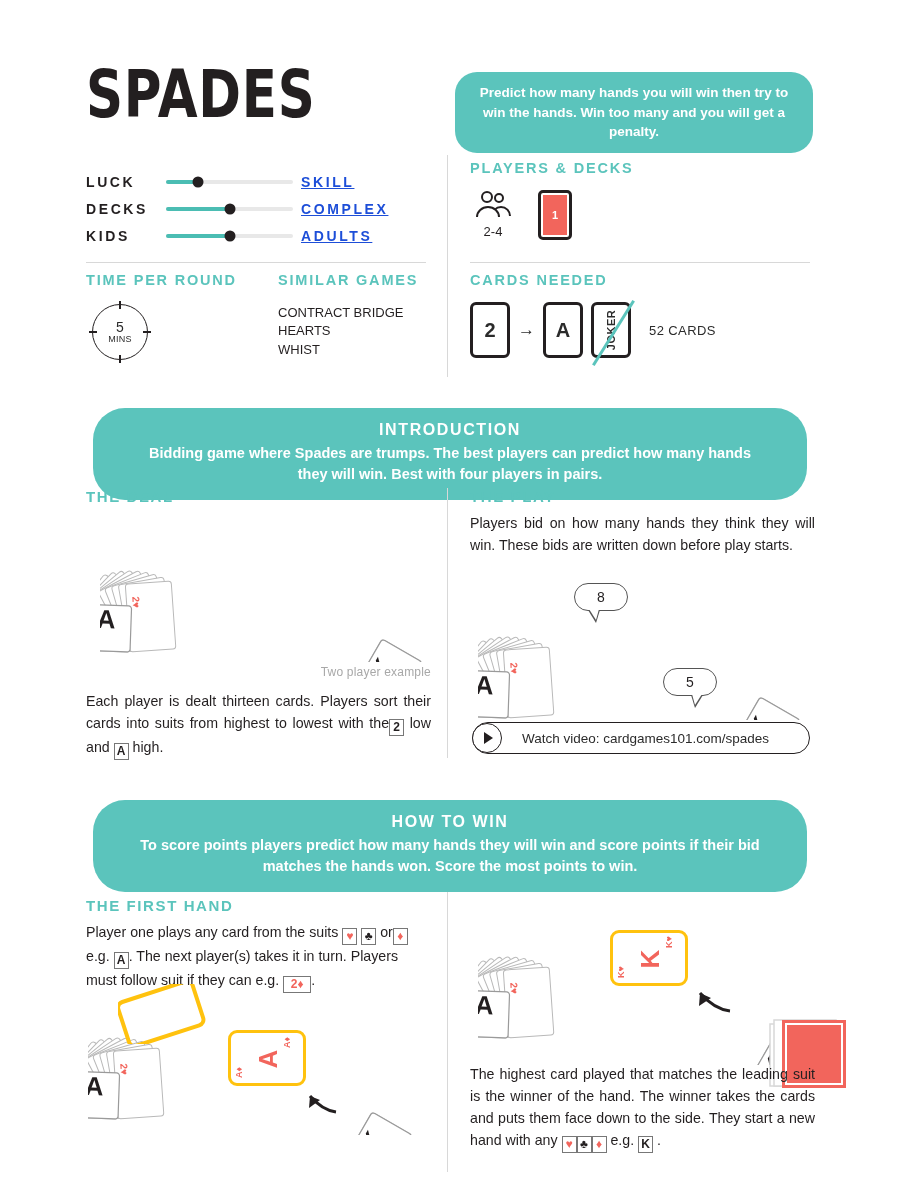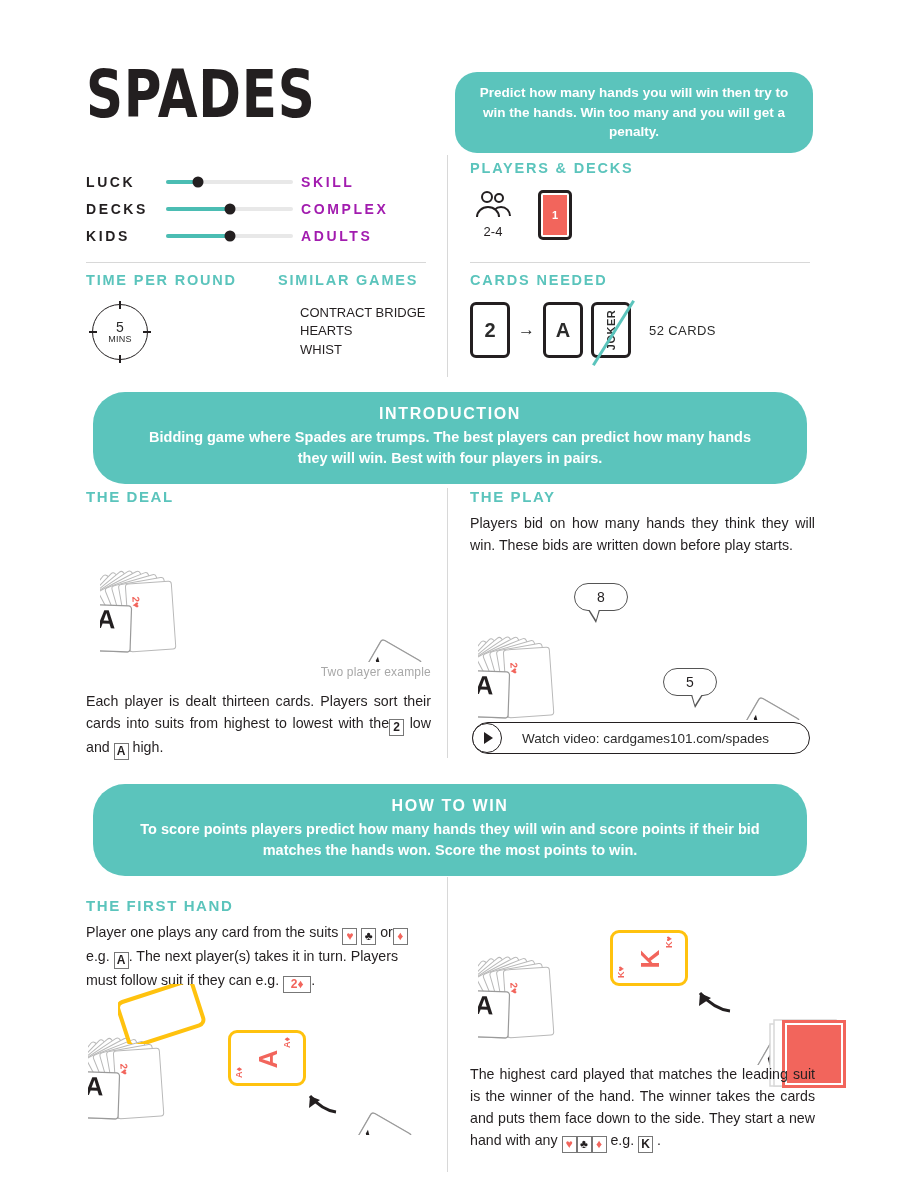--- a/index.html
+++ b/index.html
@@ -47,21 +47,21 @@
     position: absolute; left: 0; top: 0; height: 4px;
     background: #4bbdb3; border-radius: 2px;
   }
   .slider-knob {
     position: absolute; top: 50%; width: 11px; height: 11px;
     background: #231f20; border-radius: 50%;
     transform: translate(-50%, -50%);
   }
   .slider-right {
     width: 125px; text-align: left; font-size: 14px;
-    font-weight: 700; letter-spacing: 2.6px; color: #a21caf;
+    font-weight: 700; letter-spacing: 2.6px; color: #1d4ed8; text-decoration: underline;
   }
 
   
   .vdiv {
     position: absolute; left: 447px; top: 155px;
     width: 1px; height: 222px; background: #d8d8d8;
   }
   .hdiv-left {
     position: absolute; left: 86px; top: 262px;
     width: 340px; height: 1px; background: #d8d8d8;
@@ -103,21 +103,21 @@
   .clock .tick { position: absolute; background: #231f20; }
   .clock .t-top { width: 1.6px; height: 8px; top: -4px; left: 50%; margin-left: -0.8px; }
   .clock .t-bot { width: 1.6px; height: 8px; bottom: -4px; left: 50%; margin-left: -0.8px; }
   .clock .t-left { height: 1.6px; width: 8px; left: -4px; top: 50%; margin-top: -0.8px; }
   .clock .t-right { height: 1.6px; width: 8px; right: -4px; top: 50%; margin-top: -0.8px; }
   .clock-num { font-size: 14px; line-height: 1.05; }
   .clock-unit { font-size: 9px; letter-spacing: .3px; }
 
   
   .similar { position: absolute; left: 278px; top: 272px; width: 160px; }
-  .similar ul { list-style: none; margin-top: 16px; margin-left: 22px; }
+  .similar ul { list-style: none; margin-top: 16px; }
   .similar li { font-size: 13px; line-height: 1.42; color: #231f20; }
 
   
   .cards-needed { position: absolute; left: 470px; top: 272px; }
   .cn-row { display: flex; align-items: center; gap: 8px; margin-top: 14px; }
   .cn-card {
     width: 40px; height: 56px; border: 3px solid #231f20;
     border-radius: 6px; background: #fff; position: relative;
     display: flex; align-items: center; justify-content: center;
     font-size: 20px; font-weight: 700;
@@ -132,21 +132,21 @@
     background: #5bc4bc; left: 18px; top: -10px;
     transform: rotate(32deg); transform-origin: center;
   }
   .cn-arrow { font-size: 17px; font-weight: 700; }
   .cn-total { font-size: 13px; margin-left: 10px; letter-spacing: .4px; }
 
   
   .banner {
     position: absolute; left: 93px; width: 714px;
     background: #5bc4bc; border-radius: 32px;
-    color: #fff; text-align: center; padding: 13px 40px 15px;
+    color: #fff; text-align: center; padding: 13px 40px 15px; margin-top: 16px;
   }
   .banner-title {
     font-size: 16px; font-weight: 700; letter-spacing: 1.6px; margin-bottom: 4px;
   }
   .banner-text { font-size: 14.5px; line-height: 1.45; font-weight: 600; }
   #intro-banner { top: 392px; }
   #win-banner { top: 784px; }
 
   
   .col-head { font-size: 15px; font-weight: 700; letter-spacing: 1.6px; color: #5bc4bc; }

